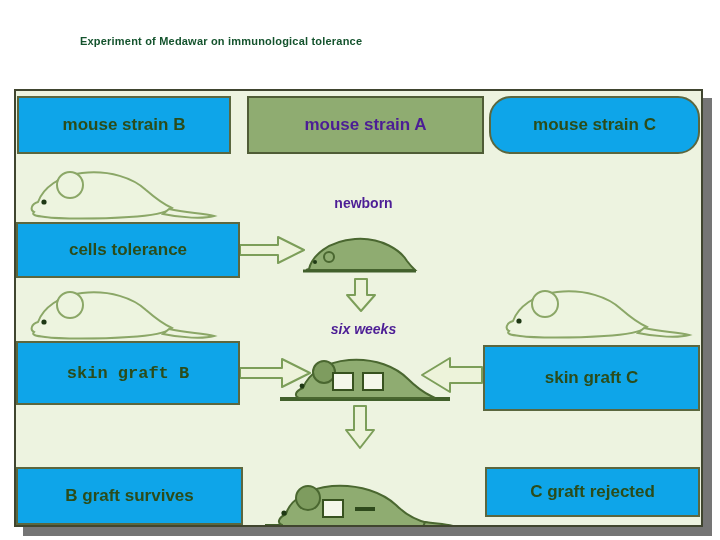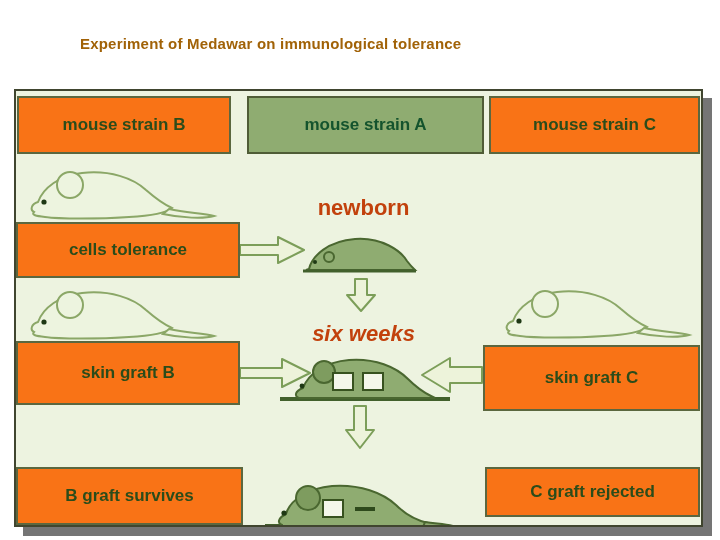--- a/index.html
+++ b/index.html
@@ -2,37 +2,37 @@
 <html><head>
 <meta charset="utf-8">
 <style>
   html,body{margin:0;padding:0;}
   body{
     width:720px;height:540px;background:#ffffff;position:relative;overflow:hidden;
     font-family:"Liberation Sans", sans-serif;
   }
   .slide-title{
     position:absolute;left:80px;top:35px;
-    font-size:15px;font-weight:700;color:#a16207;letter-spacing:0.2px;
+    font-size:11px;font-weight:700;color:#14532d;letter-spacing:0.2px;
     white-space:nowrap;
   }
   .panel{
     position:absolute;left:14px;top:89px;width:689px;height:438px;
     background:#edf3e0;border:2px solid #40452f;box-sizing:border-box;
     box-shadow:9px 9px 0 0 #757575;
   }
   .art{position:absolute;left:0;top:0;}
   .box{
     position:absolute;display:flex;align-items:center;justify-content:center;
-    box-sizing:border-box;background:#f97316;border:2px solid #5b673f;
+    box-sizing:border-box;background:#0ea5e9;border:2px solid #5b673f;
     font-weight:700;font-size:17px;color:#2b4c1a;white-space:nowrap;
   }
-  .box.dark{background:#8fac71;color:#14532d;border-color:#4f5c36;}
+  .box.dark{background:#8fac71;color:#4c1d95;border-color:#4f5c36;}
   .freelabel{
-    position:absolute;text-align:center;font-weight:700;font-size:22px;color:#c2410c;
+    position:absolute;text-align:center;font-weight:700;font-size:14px;color:#4c1d95;
     white-space:nowrap;
   }
   
   .ol  {fill:#edf4df;stroke:#8ba767;stroke-width:2;}
   .dk  {fill:#1e3814;stroke:none;}
   .md  {fill:#8fac71;stroke:#4a6730;stroke-width:2;}
   .mdd {fill:#7e9c5f;stroke:#4a6730;stroke-width:2;}
   .wht {fill:#f4f7ea;stroke:#37521f;stroke-width:2;}
   .gl  {stroke:#42602c;stroke-width:4;fill:none;}
   .nbline{stroke:#42602c;stroke-width:3;fill:none;}
@@ -99,31 +99,31 @@
       <rect class="dash" x="82" y="31" width="20" height="4"></rect>
     </g>
   </svg>
 
   <div class="box" style="left:1px;top:5px;width:214px;height:58px;">
     <span>mouse strain B</span>
   </div>
   <div class="box dark" style="left:231px;top:5px;width:237px;height:58px;">
     <span>mouse strain A</span>
   </div>
-  <div class="box" style="left:473px;top:5px;width:211px;height:58px;">
+  <div class="box" style="left:473px;top:5px;width:211px;height:58px;border-radius:22px;">
     <span>mouse strain C</span>
   </div>
 
   <div class="box" style="left:0px;top:131px;width:224px;height:56px;">
     <span>cells tolerance</span>
   </div>
   <div class="freelabel" style="left:255px;top:104px;width:185px;">newborn</div>
 
   <div class="freelabel" style="left:255px;top:230px;width:185px;font-style:italic;">six weeks</div>
-  <div class="box" style="left:0px;top:250px;width:224px;height:64px;">
+  <div class="box" style="left:0px;top:250px;width:224px;height:64px;font-family:Liberation Mono, monospace;">
     <span>skin graft B</span>
   </div>
   <div class="box" style="left:467px;top:254px;width:217px;height:66px;">
     <span>skin graft C</span>
   </div>
 
   <div class="box" style="left:0px;top:376px;width:227px;height:58px;">
     <span>B graft survives</span>
   </div>
   <div class="box" style="left:469px;top:376px;width:215px;height:50px;">

